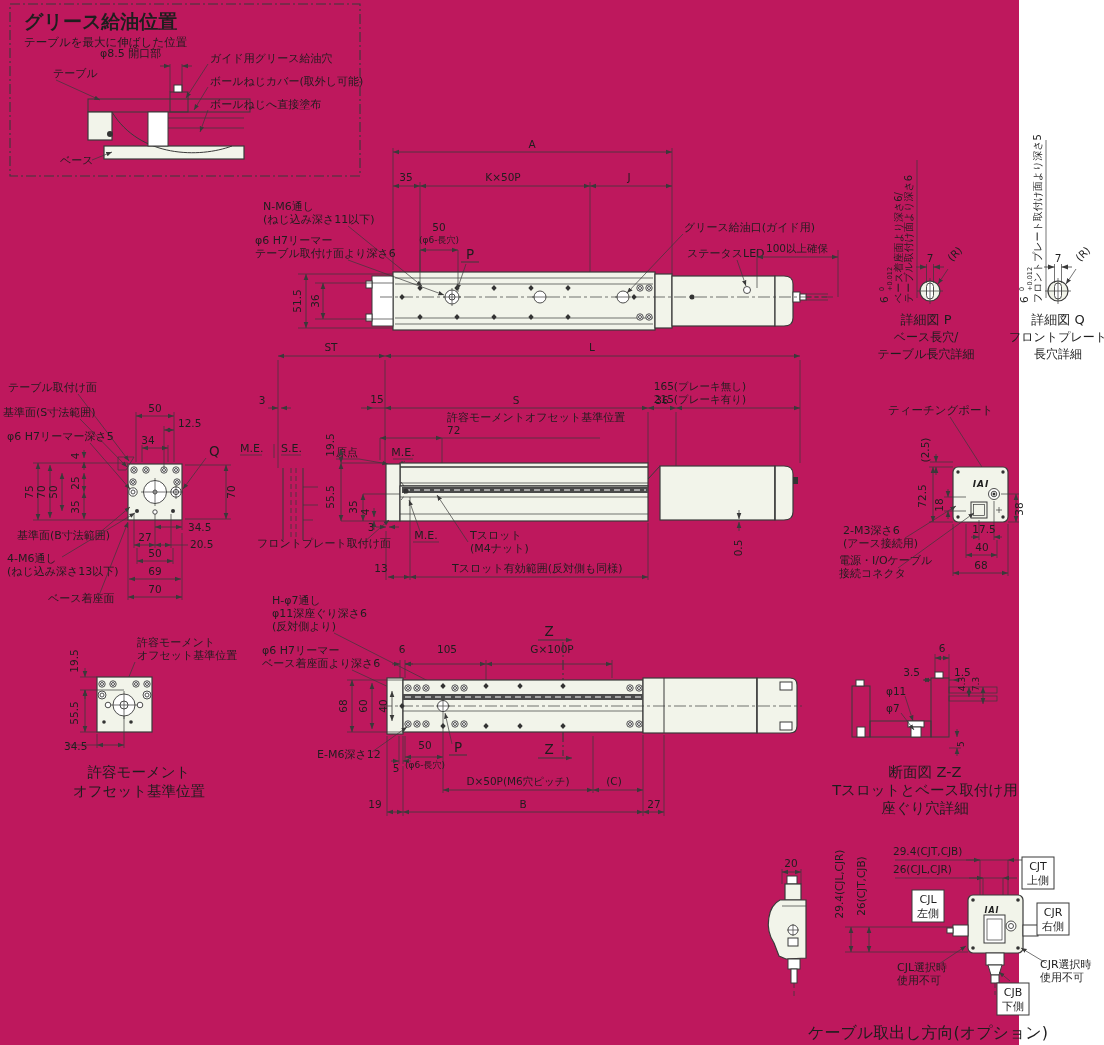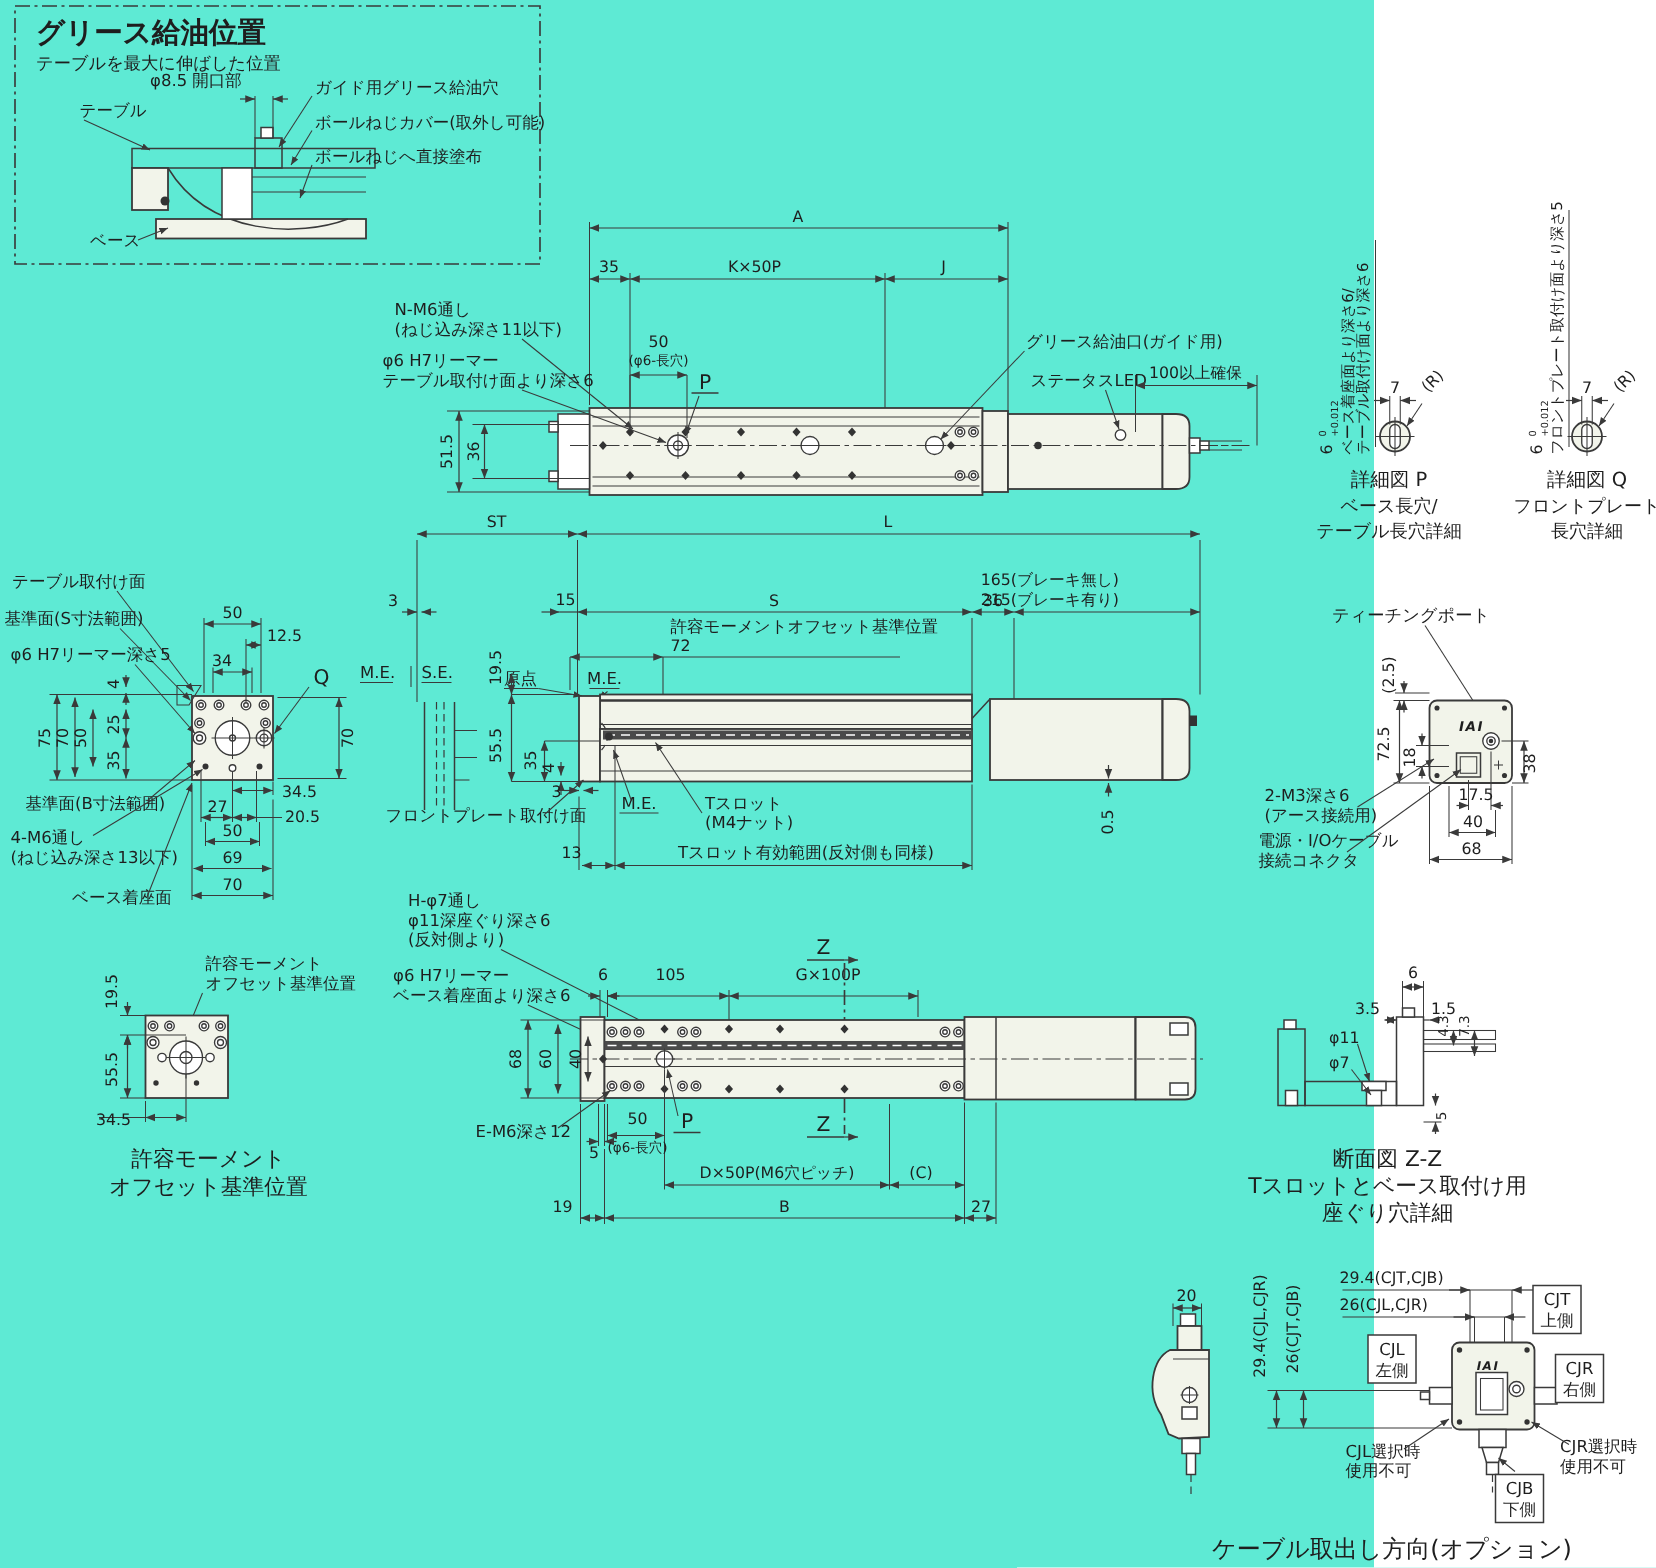--- a/index.html
+++ b/index.html
@@ -1,16 +1,16 @@
 <!DOCTYPE html>
 <html><head>
 <meta charset="utf-8">
 <style>
   html,body{margin:0;padding:0;background:#fff}
-  .sheet{width:916px;height:1045px;position:relative;background:#5eead4}
+  .sheet{width:1019px;height:1045px;position:relative;background:#be185d}
   svg text{font-family:"DejaVu Sans","Liberation Sans",sans-serif;fill:#1e1e1e}
   .d{font-size:10.5px}
   .d9{font-size:9px}
   .lb{font-size:11px}
   .lt{font-size:13.5px}
   .cap{font-size:13px}
   .cap2{font-size:12px}
   .capb{font-size:14.5px}
   .ttl{font-size:19px;font-weight:bold}
   .sub{font-size:11.5px}

